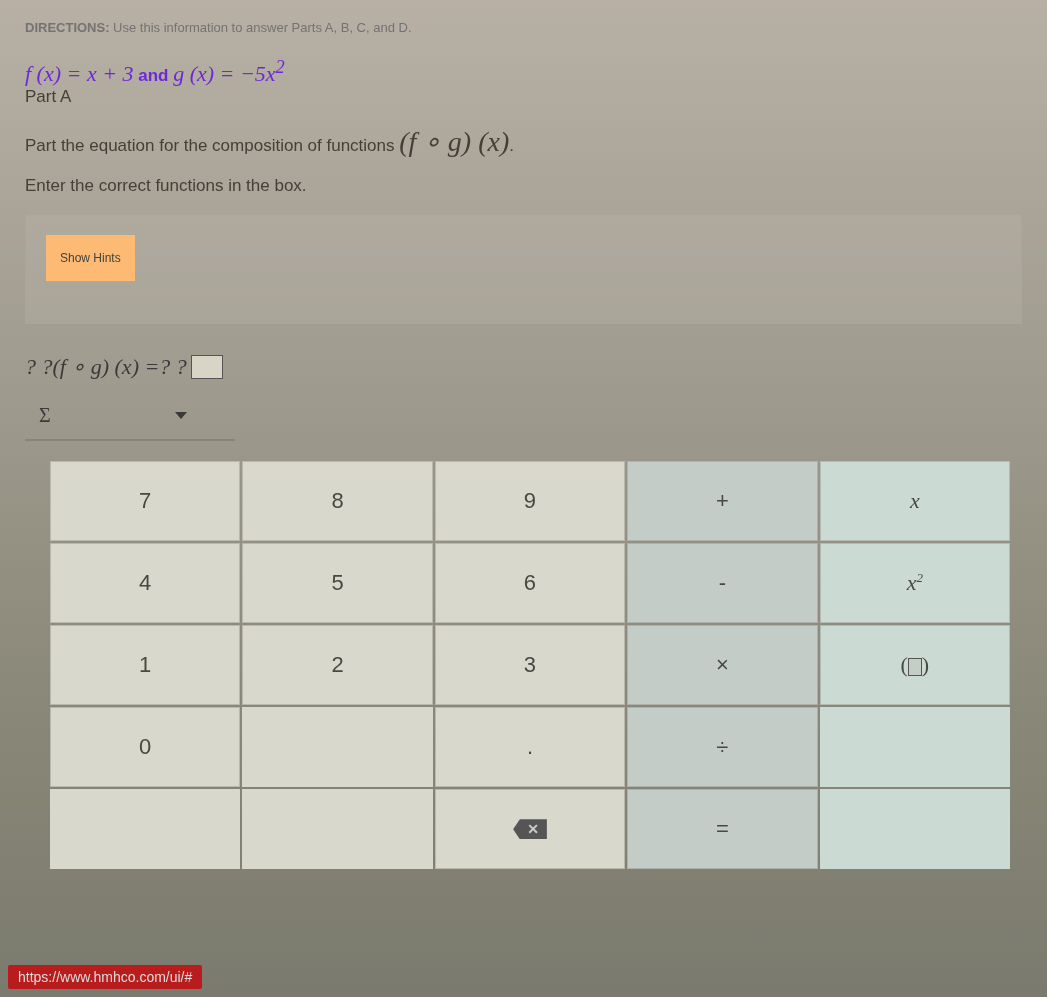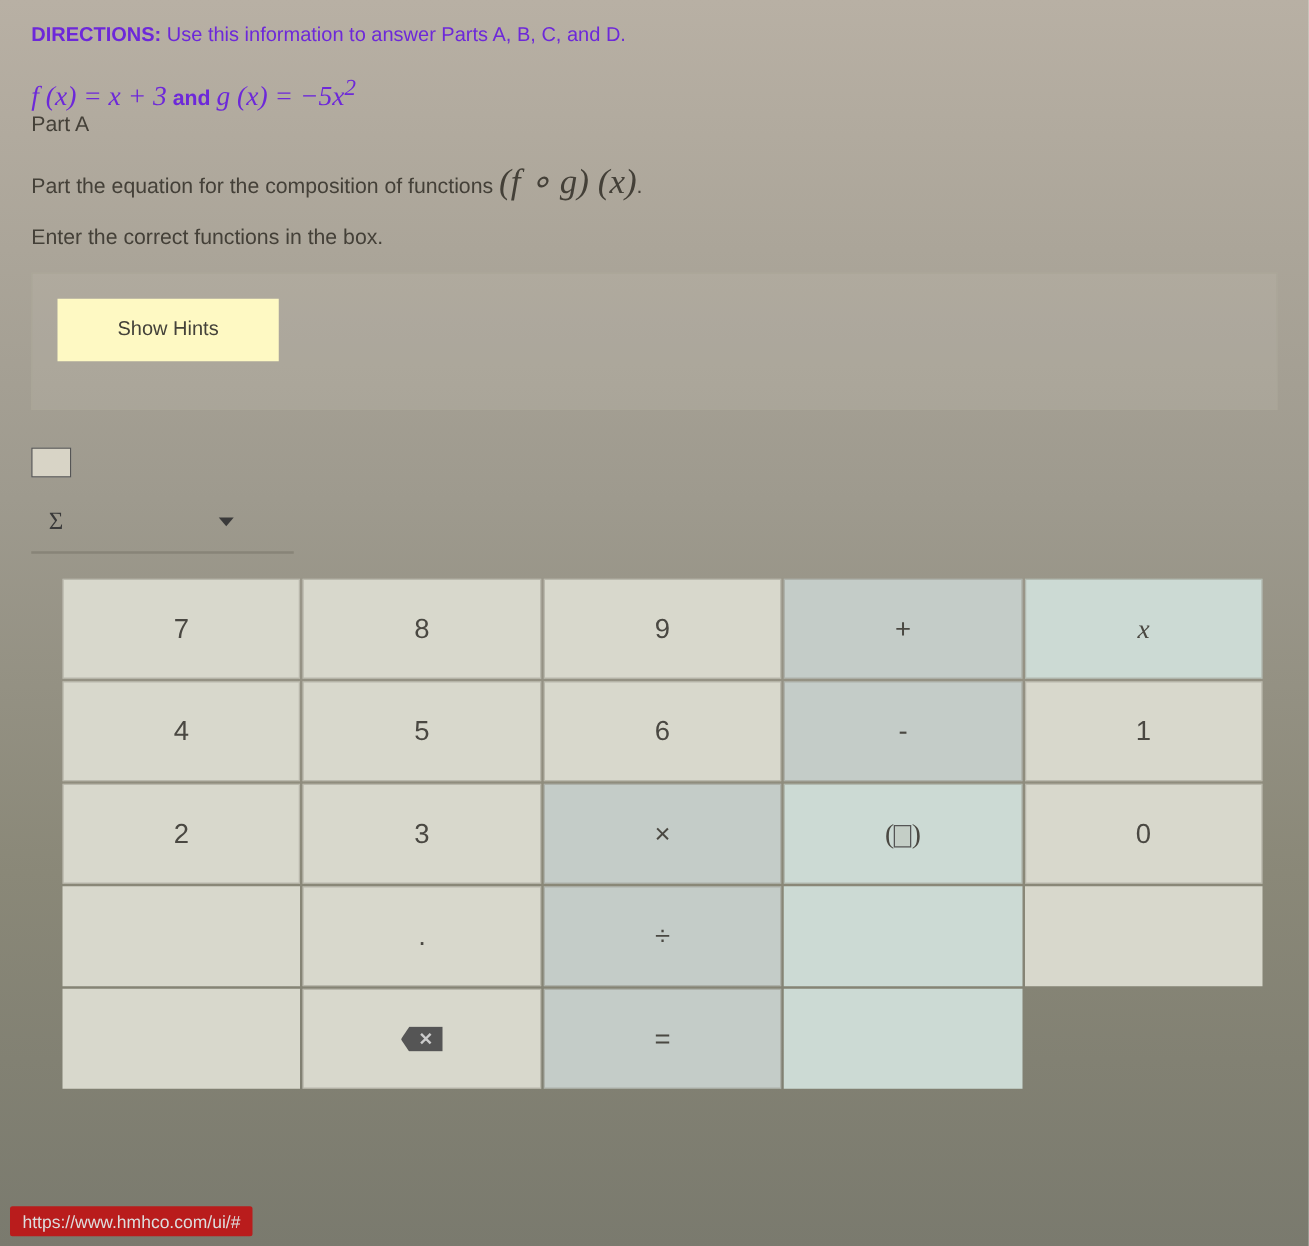--- a/index.html
+++ b/index.html
@@ -10,22 +10,22 @@
     body {
       font-family: Arial, Helvetica, sans-serif;
       background: linear-gradient(180deg, #b8b0a4 0%, #9e9a8e 40%, #8a8878 70%, #7a7a6e 100%);
       width: 1047px;
       height: 997px;
       padding: 20px 25px;
       color: #3a3a3a;
       position: relative;
     }
     .directions {
-      font-size: 16px;
-      color: #6d28d9;
+      font-size: 13px;
+      color: #737373;
       margin-bottom: 22px;
     }
     .directions strong {
       font-weight: bold;
     }
     .formula-line {
       font-family: 'Times New Roman', serif;
       font-size: 22px;
       font-style: italic;
       color: #6d28d9;
@@ -53,24 +53,24 @@
       font-size: 28px;
     }
     .hint-container {
       border: 1px solid #aaa698;
       background: rgba(200,196,184,0.2);
       padding: 20px;
       margin-bottom: 30px;
       min-height: 110px;
     }
     .hint-button {
-      background: #fef9c3;
+      background: #fdba74;
       border: none;
-      padding: 16px 48px;
-      font-size: 16px;
+      padding: 16px 14px;
+      font-size: 12px;
       color: #44423a;
       cursor: pointer;
     }
     .answer-line {
       font-family: 'Times New Roman', serif;
       font-size: 22px;
       color: #3a3a3a;
       margin-bottom: 20px;
       display: flex;
       align-items: center;
@@ -192,20 +192,21 @@
   <span>Part the equation for the composition of functions </span><span class="mathinline">(f ∘ g) (x)</span><span>.</span>
 </div>
 
 <div class="instruction-line">Enter the correct functions in the box.</div>
 
 <div class="hint-container">
   <button class="hint-button">Show Hints</button>
 </div>
 
 <div class="answer-line">
+  <span style="font-style: italic;">? ?(f ∘ g) (x) =? ?</span>
   <span class="answer-box"></span>
 </div>
 
 <div class="editor-toolbar">
   <span class="sigma-button">Σ</span>
   <span class="dropdown-caret"></span>
 </div>
 
 <div class="keypad">
   <div class="keypad-button num">7</div>
@@ -213,20 +214,23 @@
   <div class="keypad-button num">9</div>
   <div class="keypad-button op">+</div>
   <div class="keypad-button sym">
       <span class="mathstyle">x</span>
     </div>
 
   <div class="keypad-button num">4</div>
   <div class="keypad-button num">5</div>
   <div class="keypad-button num">6</div>
   <div class="keypad-button op">-</div>
+  <div class="keypad-button sym">
+      <span class="mathstyle"><span>x</span><span class="sup">2</span></span>
+    </div>
 
   <div class="keypad-button num">1</div>
   <div class="keypad-button num">2</div>
   <div class="keypad-button num">3</div>
   <div class="keypad-button op">×</div>
   <div class="keypad-button sym">
       <span class="mathstyle" style="font-style: normal;"><span>(</span><span class="small-box"></span><span>)</span></span>
     </div>
 
   <div class="keypad-button num">0</div>

